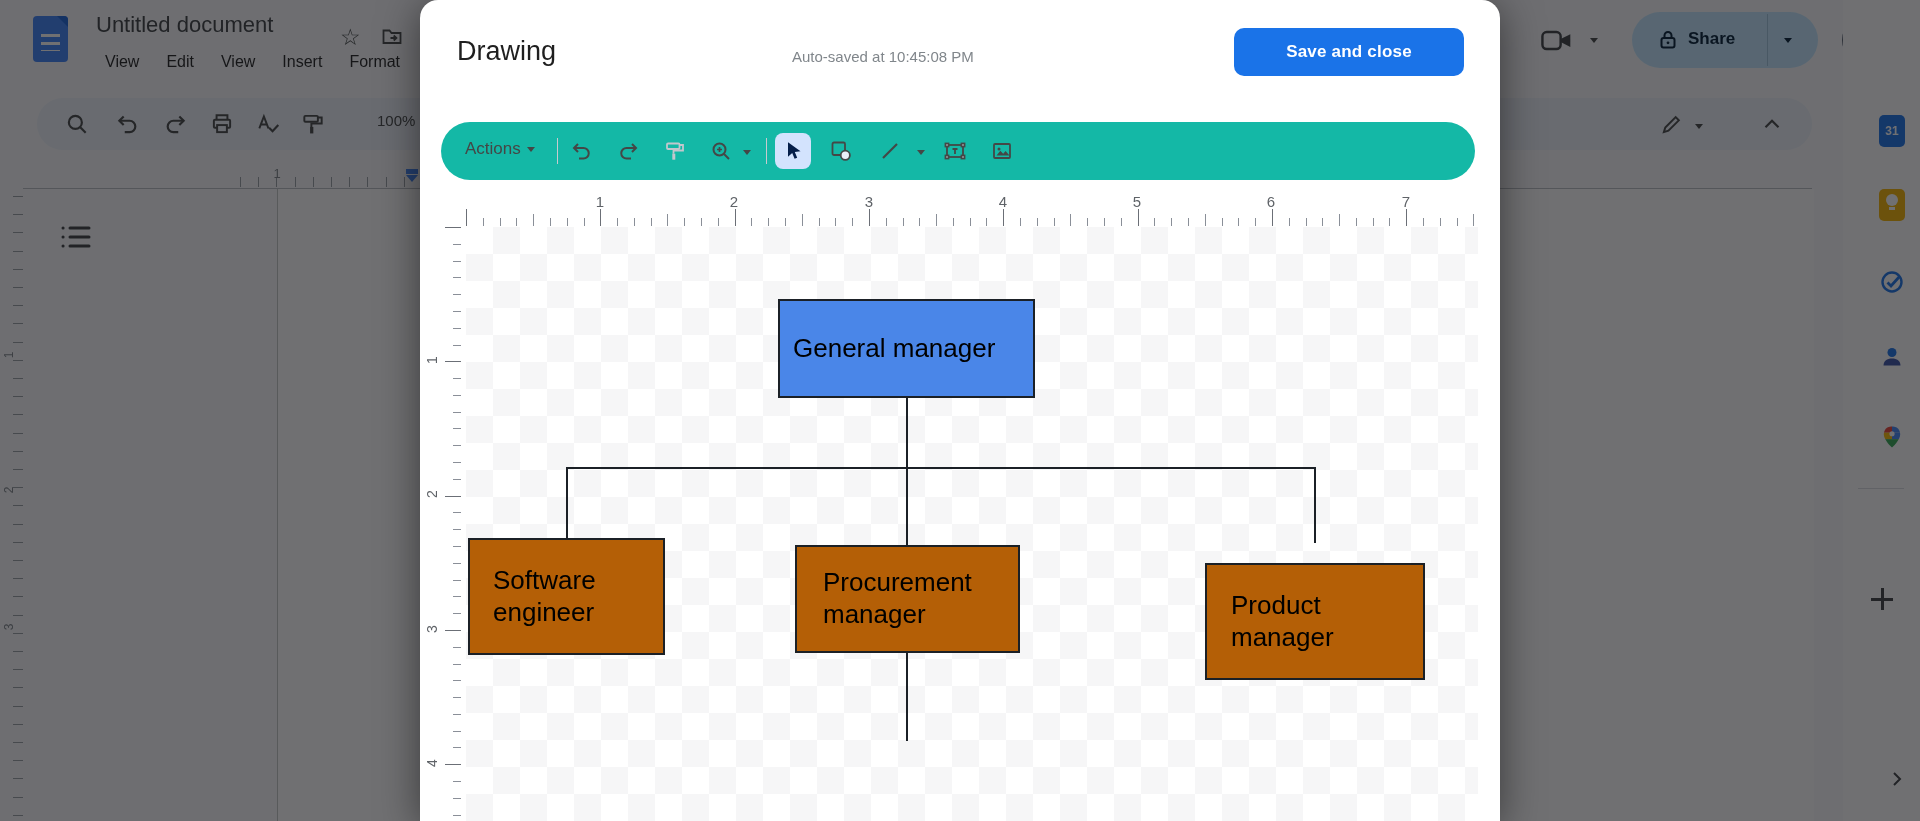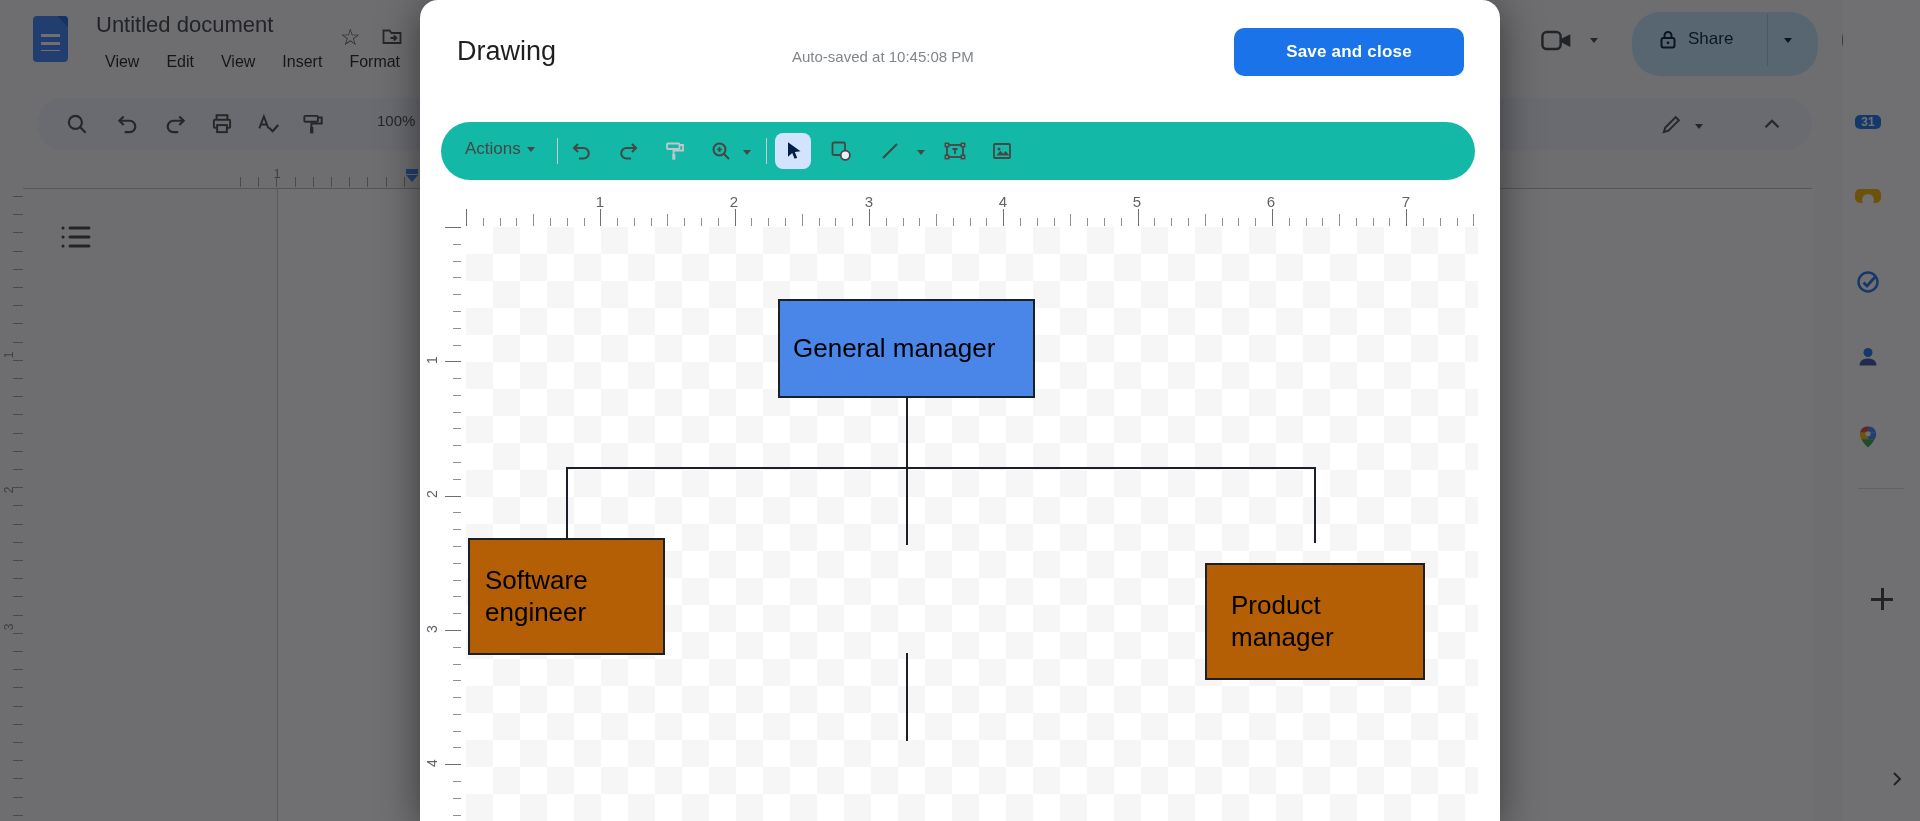--- a/index.html
+++ b/index.html
@@ -35,33 +35,33 @@
      background:repeating-linear-gradient(to bottom,#9aa0a6 0 1px,transparent 1px 18.2px);}
   .docs-vruler-num{position:absolute;left:0px;width:18px;text-align:center;font-size:12px;color:#80868b;transform:rotate(-90deg);}
   .page-edge{position:absolute;left:277px;top:188px;width:1px;height:633px;background:#c4c7c5;}
   .page-bg{position:absolute;left:278px;top:189px;width:1536px;height:632px;background:#ffffff;}
 
   .outline-icon{position:absolute;left:61px;top:224px;width:30px;height:26px;color:#3c4043;}
 
   
   .vc-icon{position:absolute;left:1540px;top:26px;width:34px;height:28px;color:#3c4043;}
   .vc-caret{position:absolute;left:1590px;top:36px;color:#444746;}
-  .share-pill{position:absolute;left:1632px;top:12px;width:186px;height:64px;border-radius:28px;background:#c2e7ff;color:#001d35;}
+  .share-pill{position:absolute;left:1632px;top:12px;width:186px;height:56px;border-radius:28px;background:#c2e7ff;color:#001d35;font-weight:bold;}
   .share-pill .lock{position:absolute;left:24px;top:16px;width:24px;height:24px;}
   .share-pill .lbl{position:absolute;left:56px;top:17px;font-size:17px;}
   .share-pill .div{position:absolute;left:135px;top:2px;width:1px;height:52px;background:rgba(0,29,53,.18);}
   .share-pill .sc{position:absolute;left:152px;top:24px;}
   .avatar{position:absolute;left:1842px;top:16px;width:48px;height:48px;border-radius:50%;overflow:hidden;background:#57606f;}
   .avatar .hair{position:absolute;left:10px;top:4px;width:28px;height:22px;border-radius:50%;background:#17181c;}
   .avatar .face{position:absolute;left:15px;top:9px;width:18px;height:20px;border-radius:50%;background:#8f5b3b;}
   .avatar .body{position:absolute;left:4px;top:30px;width:40px;height:26px;border-radius:45%;background:#232c3f;}
 
   
   .side-panel{position:absolute;right:0;top:0;width:77px;height:821px;background:#ffffff;}
-  .sp-ic{position:absolute;left:12px;width:26px;height:14px;}
+  .sp-ic{position:absolute;left:36px;width:26px;height:32px;}
   .cal-ic{background:#1a73e8;border-radius:5px;color:#fff;display:flex;align-items:center;justify-content:center;font-size:12px;font-weight:bold;}
   .keep-ic{background:#f5b400;border-radius:5px;}
   .keep-ic::before{content:"";position:absolute;left:7px;top:5px;width:12px;height:12px;border-radius:50%;background:#fff;}
   .keep-ic::after{content:"";position:absolute;left:10px;top:18px;width:6px;height:2.5px;background:#fff;}
   .sp-div{position:absolute;left:15px;width:46px;height:1px;background:#dadce0;}
   .plus-ic{position:absolute;left:28px;width:22px;height:22px;color:#3c4043;}
   .plus-ic::before{content:"";position:absolute;left:10px;top:0;width:2.5px;height:22px;background:currentColor;}
   .plus-ic::after{content:"";position:absolute;left:0;top:10px;width:22px;height:2.5px;background:currentColor;}
   .chev-right{position:absolute;left:1888px;top:770px;width:18px;height:18px;color:#3c4043;}
 
@@ -96,21 +96,21 @@
 
   
   .canvas{position:absolute;left:46px;top:227px;width:1012px;height:594px;background-color:#fff;
     background-image:
       linear-gradient(45deg,#f6f6f7 25%,transparent 25%,transparent 75%,#f6f6f7 75%),
       linear-gradient(45deg,#f6f6f7 25%,transparent 25%,transparent 75%,#f6f6f7 75%);
     background-size:54px 54px;background-position:0 0,27px 27px;overflow:hidden;}
   .node{position:absolute;border:2px solid #1b2026;display:flex;align-items:center;color:#000;}
   .node .lb{line-height:1.22;}
   .n-blue{left:312px;top:72px;width:257px;height:99px;background:#4a86e8;padding-left:13px;font-family:"Liberation Serif",serif;font-size:26px;}
-  .n-se{left:2px;top:311px;width:197px;height:117px;background:#b45f06;padding-left:15px;font-size:26px;}
+  .n-se{left:2px;top:311px;width:197px;height:117px;background:#b45f06;padding-left:23px;font-size:26px;}
   .n-pm{left:329px;top:318px;width:225px;height:108px;background:#b45f06;padding-left:26px;font-size:26px;}
   .n-pr{left:739px;top:336px;width:220px;height:117px;background:#b45f06;padding-left:24px;font-size:26px;}
   .n-pa{left:312px;top:514px;width:256px;height:59px;background:#bf9000;padding-left:10px;font-size:26px;}
   .n-pa .lb{line-height:1.1;}
   .conn{position:absolute;background:#1b2026;}
 
   svg{display:block;}
 </style>
 </head>
 <body>
@@ -382,19 +382,22 @@
       <div class="conn" style="left:440px;top:240px;width:2px;height:78px"></div>
       <div class="conn" style="left:848px;top:240px;width:2px;height:76px"></div>
       <div class="conn" style="left:440px;top:426px;width:2px;height:88px"></div>
 
       <div class="node n-blue">
           <span class="lb">General manager</span>
         </div>
       <div class="node n-se">
           <span class="lb">Software engineer</span>
         </div>
+      <div class="node n-pm">
+          <span class="lb">Procurement manager</span>
+        </div>
       <div class="node n-pr">
           <span class="lb">Product manager</span>
         </div>
     </div>
   </div>
 
 </div>
 
 </body></html>

